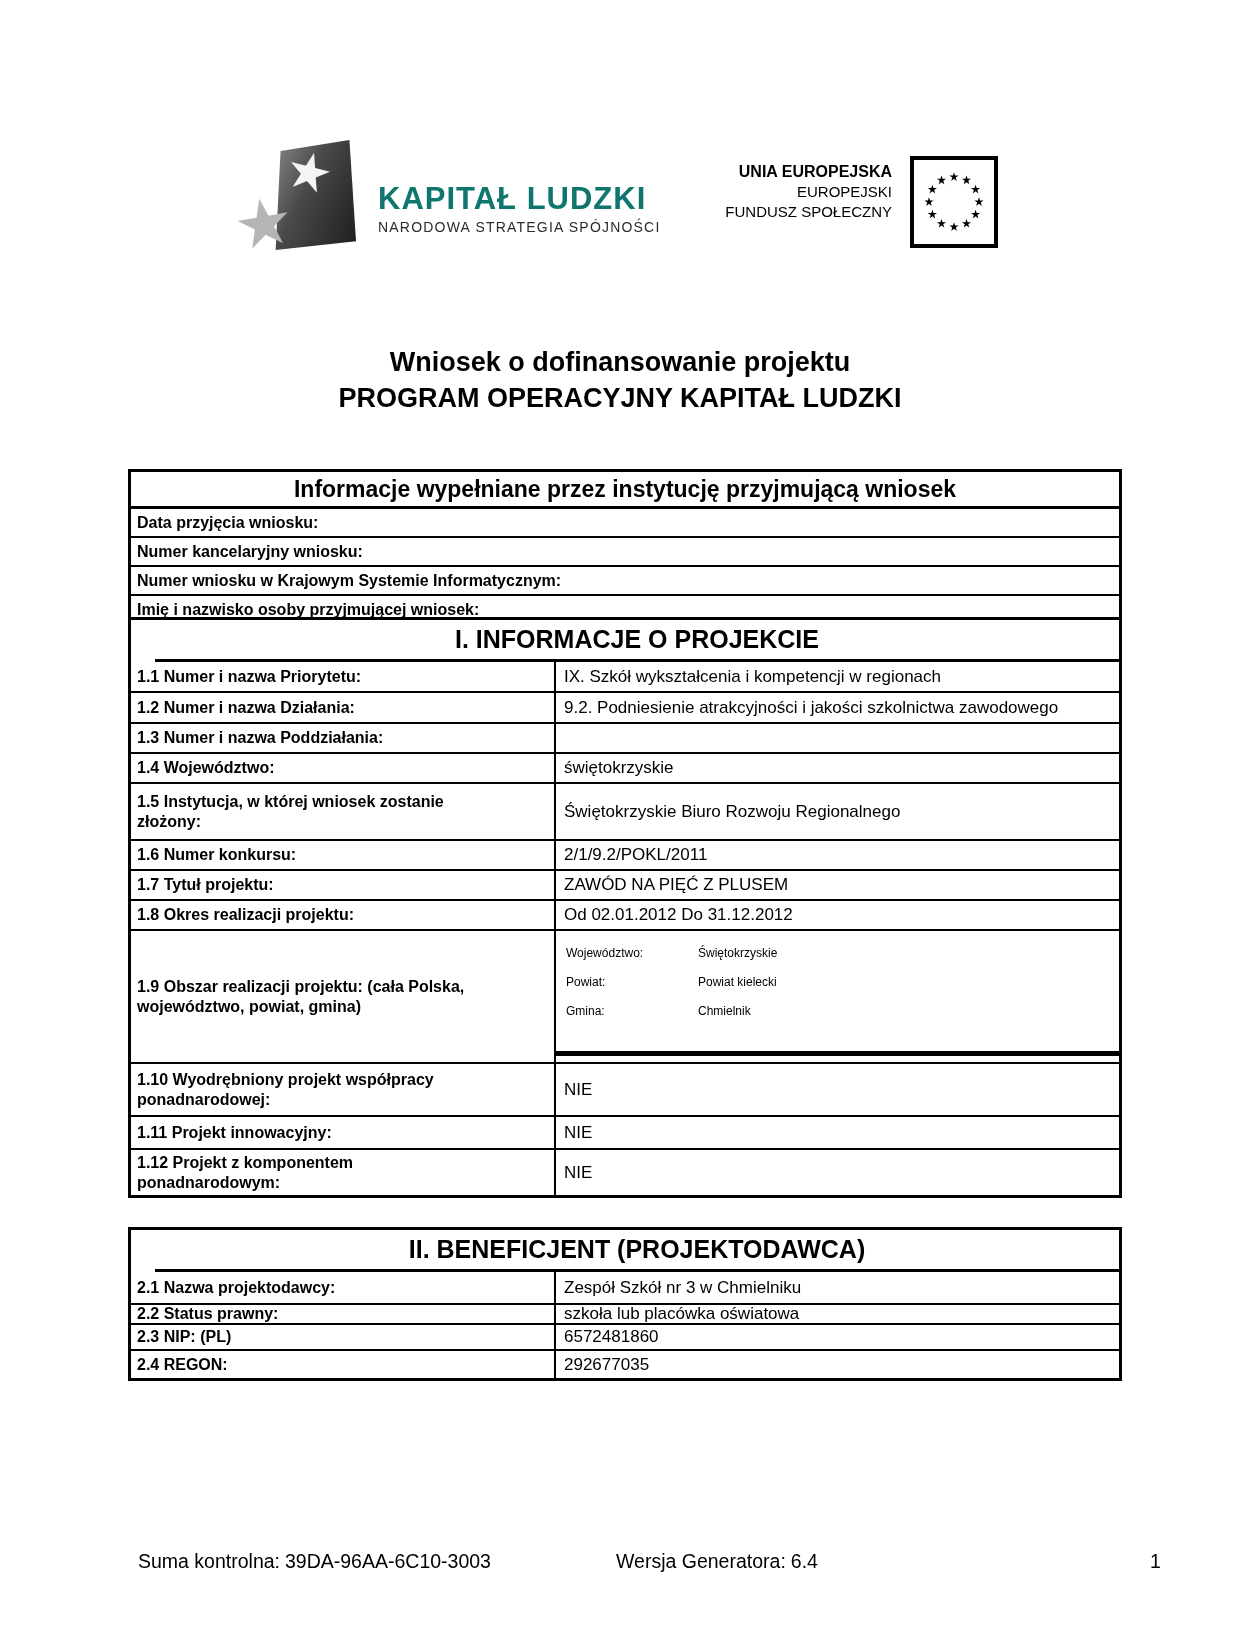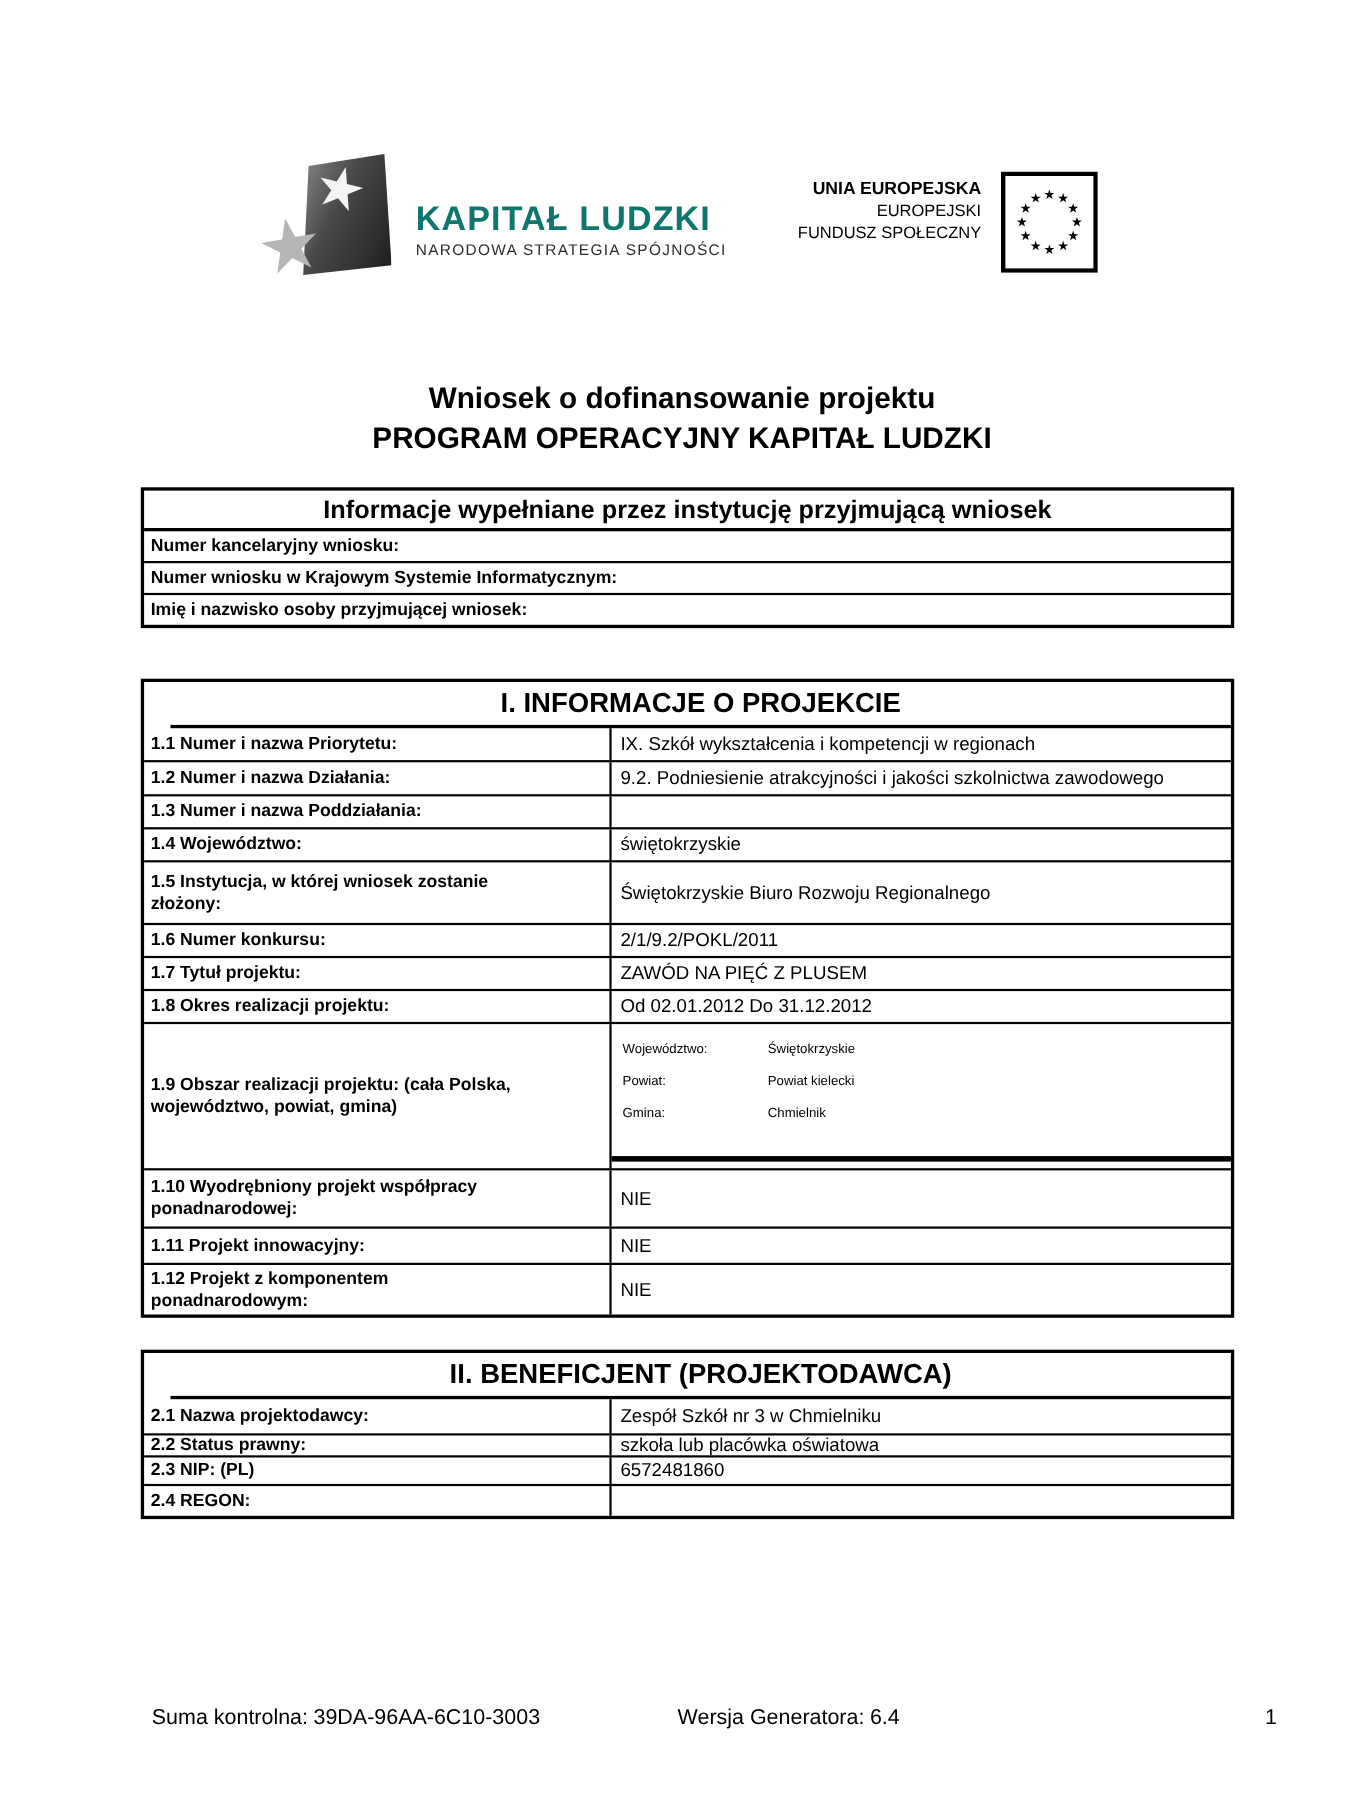--- a/index.html
+++ b/index.html
@@ -156,22 +156,25 @@
       </g>
     </svg>
   </div>
 </div>
 
 <div class="doc-title">
   <div>Wniosek o dofinansowanie projektu</div>
   <div>PROGRAM OPERACYJNY KAPITAŁ LUDZKI</div>
 </div>
 
-<div class="tbl" style="top:443px">
+<div class="tbl" style="top:469px">
   <div class="tbl-title intake-title">Informacje wypełniane przez instytucję przyjmującą wniosek</div>
+  <div class="intake-row">
+    <div class="full-lbl">Data przyjęcia wniosku:</div>
+  </div>
   <div class="intake-row">
     <div class="full-lbl">Numer kancelaryjny wniosku:</div>
   </div>
   <div class="intake-row">
     <div class="full-lbl">Numer wniosku w Krajowym Systemie Informatycznym:</div>
   </div>
   <div class="intake-row">
     <div class="full-lbl">Imię i nazwisko osoby przyjmującej wniosek:</div>
   </div>
 </div>
@@ -259,20 +262,21 @@
   <div class="row" style="height:20px">
     <div class="lbl">2.2 Status prawny:</div>
     <div class="val">szkoła lub placówka oświatowa</div>
   </div>
   <div class="row" style="height:26px">
     <div class="lbl">2.3 NIP: (PL)</div>
     <div class="val">6572481860</div>
   </div>
   <div class="row" style="height:27px">
     <div class="lbl">2.4 REGON:</div>
+    <div class="val">292677035</div>
   </div>
 </div>
 
 <div class="footer">
   <div class="footer-suma">
     <span>Suma kontrolna:</span><span>39DA-96AA-6C10-3003</span>
   </div>
   <div class="footer-wersja">
     <span>Wersja Generatora:</span><span>6.4</span>
   </div>

